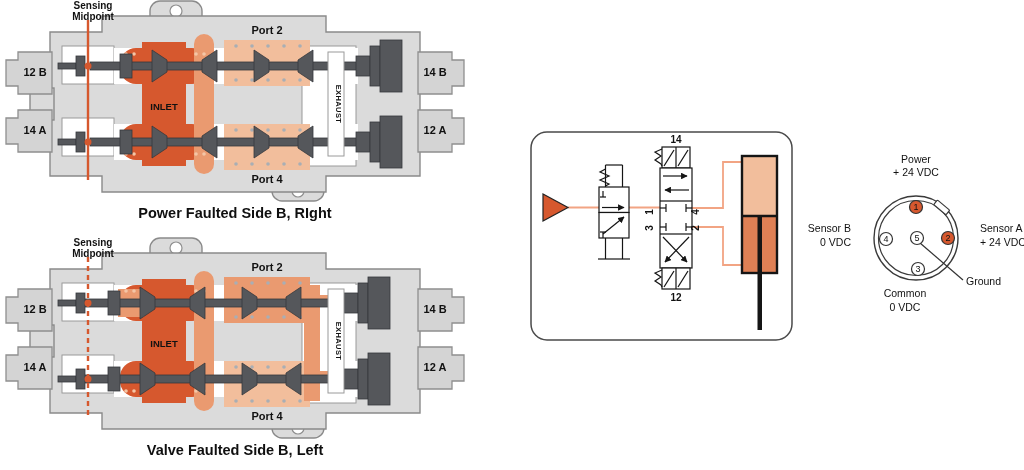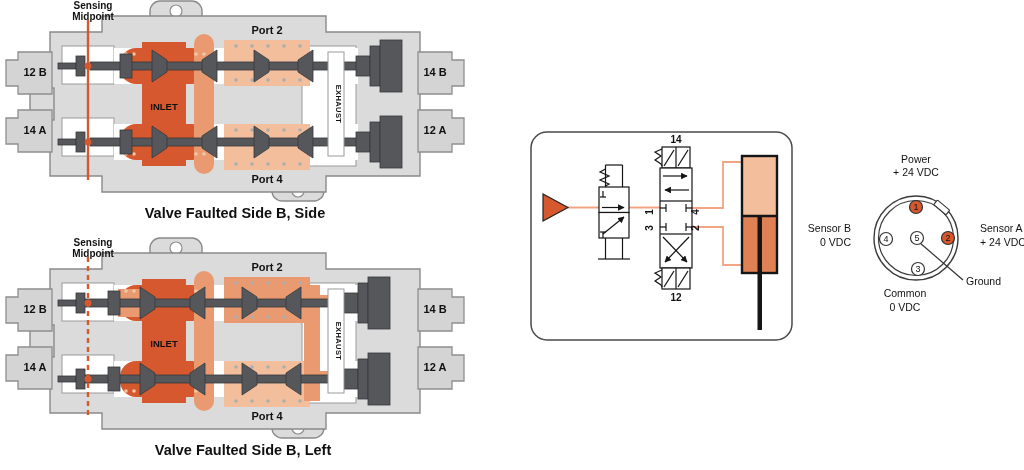--- a/index.html
+++ b/index.html
@@ -149,21 +149,21 @@
     <line x1="88" y1="20" x2="88" y2="180" stroke-width="2.4" stroke="#D6582E" opacity="0"></line>
     <circle cx="88" cy="66" r="3.5" fill="#D6582E"></circle>
     <circle cx="88" cy="142" r="3.5" fill="#D6582E"></circle>
 
     <text class="sensetxt" x="93" y="9">Sensing</text>
     <text class="sensetxt" x="93" y="19.5">Midpoint</text>
     <text class="porttxt" x="267" y="34">Port 2</text>
     <text class="porttxt" x="267" y="183">Port 4</text>
     <text class="inlettxt" x="164" y="110">INLET</text>
   </svg>
-  <div class="caption" style="left:0;top:205px">Valve Faulted Side B, Side</div>
+  <div class="caption" style="left:0;top:205px">Power Faulted Side B, RIght</div>
 
   <svg style="left:0;top:237px;width:470px;height:202px" viewBox="0 0 470 202">
     <g>
       <rect class="bf" x="150" y="1" width="52" height="26" rx="10"></rect>
       <circle class="hole" cx="176" cy="11" r="6"></circle>
       <rect class="bf" x="272" y="176" width="52" height="25" rx="10"></rect>
       <circle class="hole" cx="298" cy="191" r="6"></circle>
     </g>
     <path class="bf" d="M50,32 H102 V16 H326 V32 H420 V176 H326 V192 H102 V176 H50 Z"></path>
     <rect class="bf" x="30" y="88" width="24" height="32"></rect>
@@ -261,21 +261,21 @@
     <line x1="88" y1="20" x2="88" y2="180" stroke-width="2.4" stroke="#D6582E" stroke-dasharray="5 4"></line>
     <line x1="88" y1="20" x2="88" y2="180" stroke-width="2.4" stroke="#FFFFFF" stroke-dasharray="0" opacity="0.001"></line>
     <circle cx="88" cy="66" r="3.5" fill="#D6582E"></circle>
     <circle cx="88" cy="142" r="3.5" fill="#D6582E"></circle>
     <text class="sensetxt" x="93" y="9">Sensing</text>
     <text class="sensetxt" x="93" y="19.5">Midpoint</text>
     <text class="porttxt" x="267" y="34">Port 2</text>
     <text class="porttxt" x="267" y="183">Port 4</text>
     <text class="inlettxt" x="164" y="110">INLET</text>
   </svg>
-  <div class="caption" style="left:8px;top:442px">Valve Faulted Side B, Left</div>
+  <div class="caption" style="left:0;top:442px">Valve Faulted Side B, Left</div>
 
   <svg style="left:530px;top:131px;width:263px;height:210px" viewBox="0 0 263 210">
     <defs>
       <marker id="arr" viewBox="0 0 10 10" refX="9" refY="5" markerWidth="5.5" markerHeight="5.5" orient="auto-start-reverse">
         <path d="M0,0 L10,5 L0,10 Z" fill="#151515"></path>
       </marker>
     </defs>
     <rect x="1" y="1" width="261" height="208" rx="16" fill="#fff" stroke="#4A4A4A" stroke-width="1.5"></rect>
 
     <line class="salline" x1="38" y1="76.5" x2="130" y2="76.5"></line>

